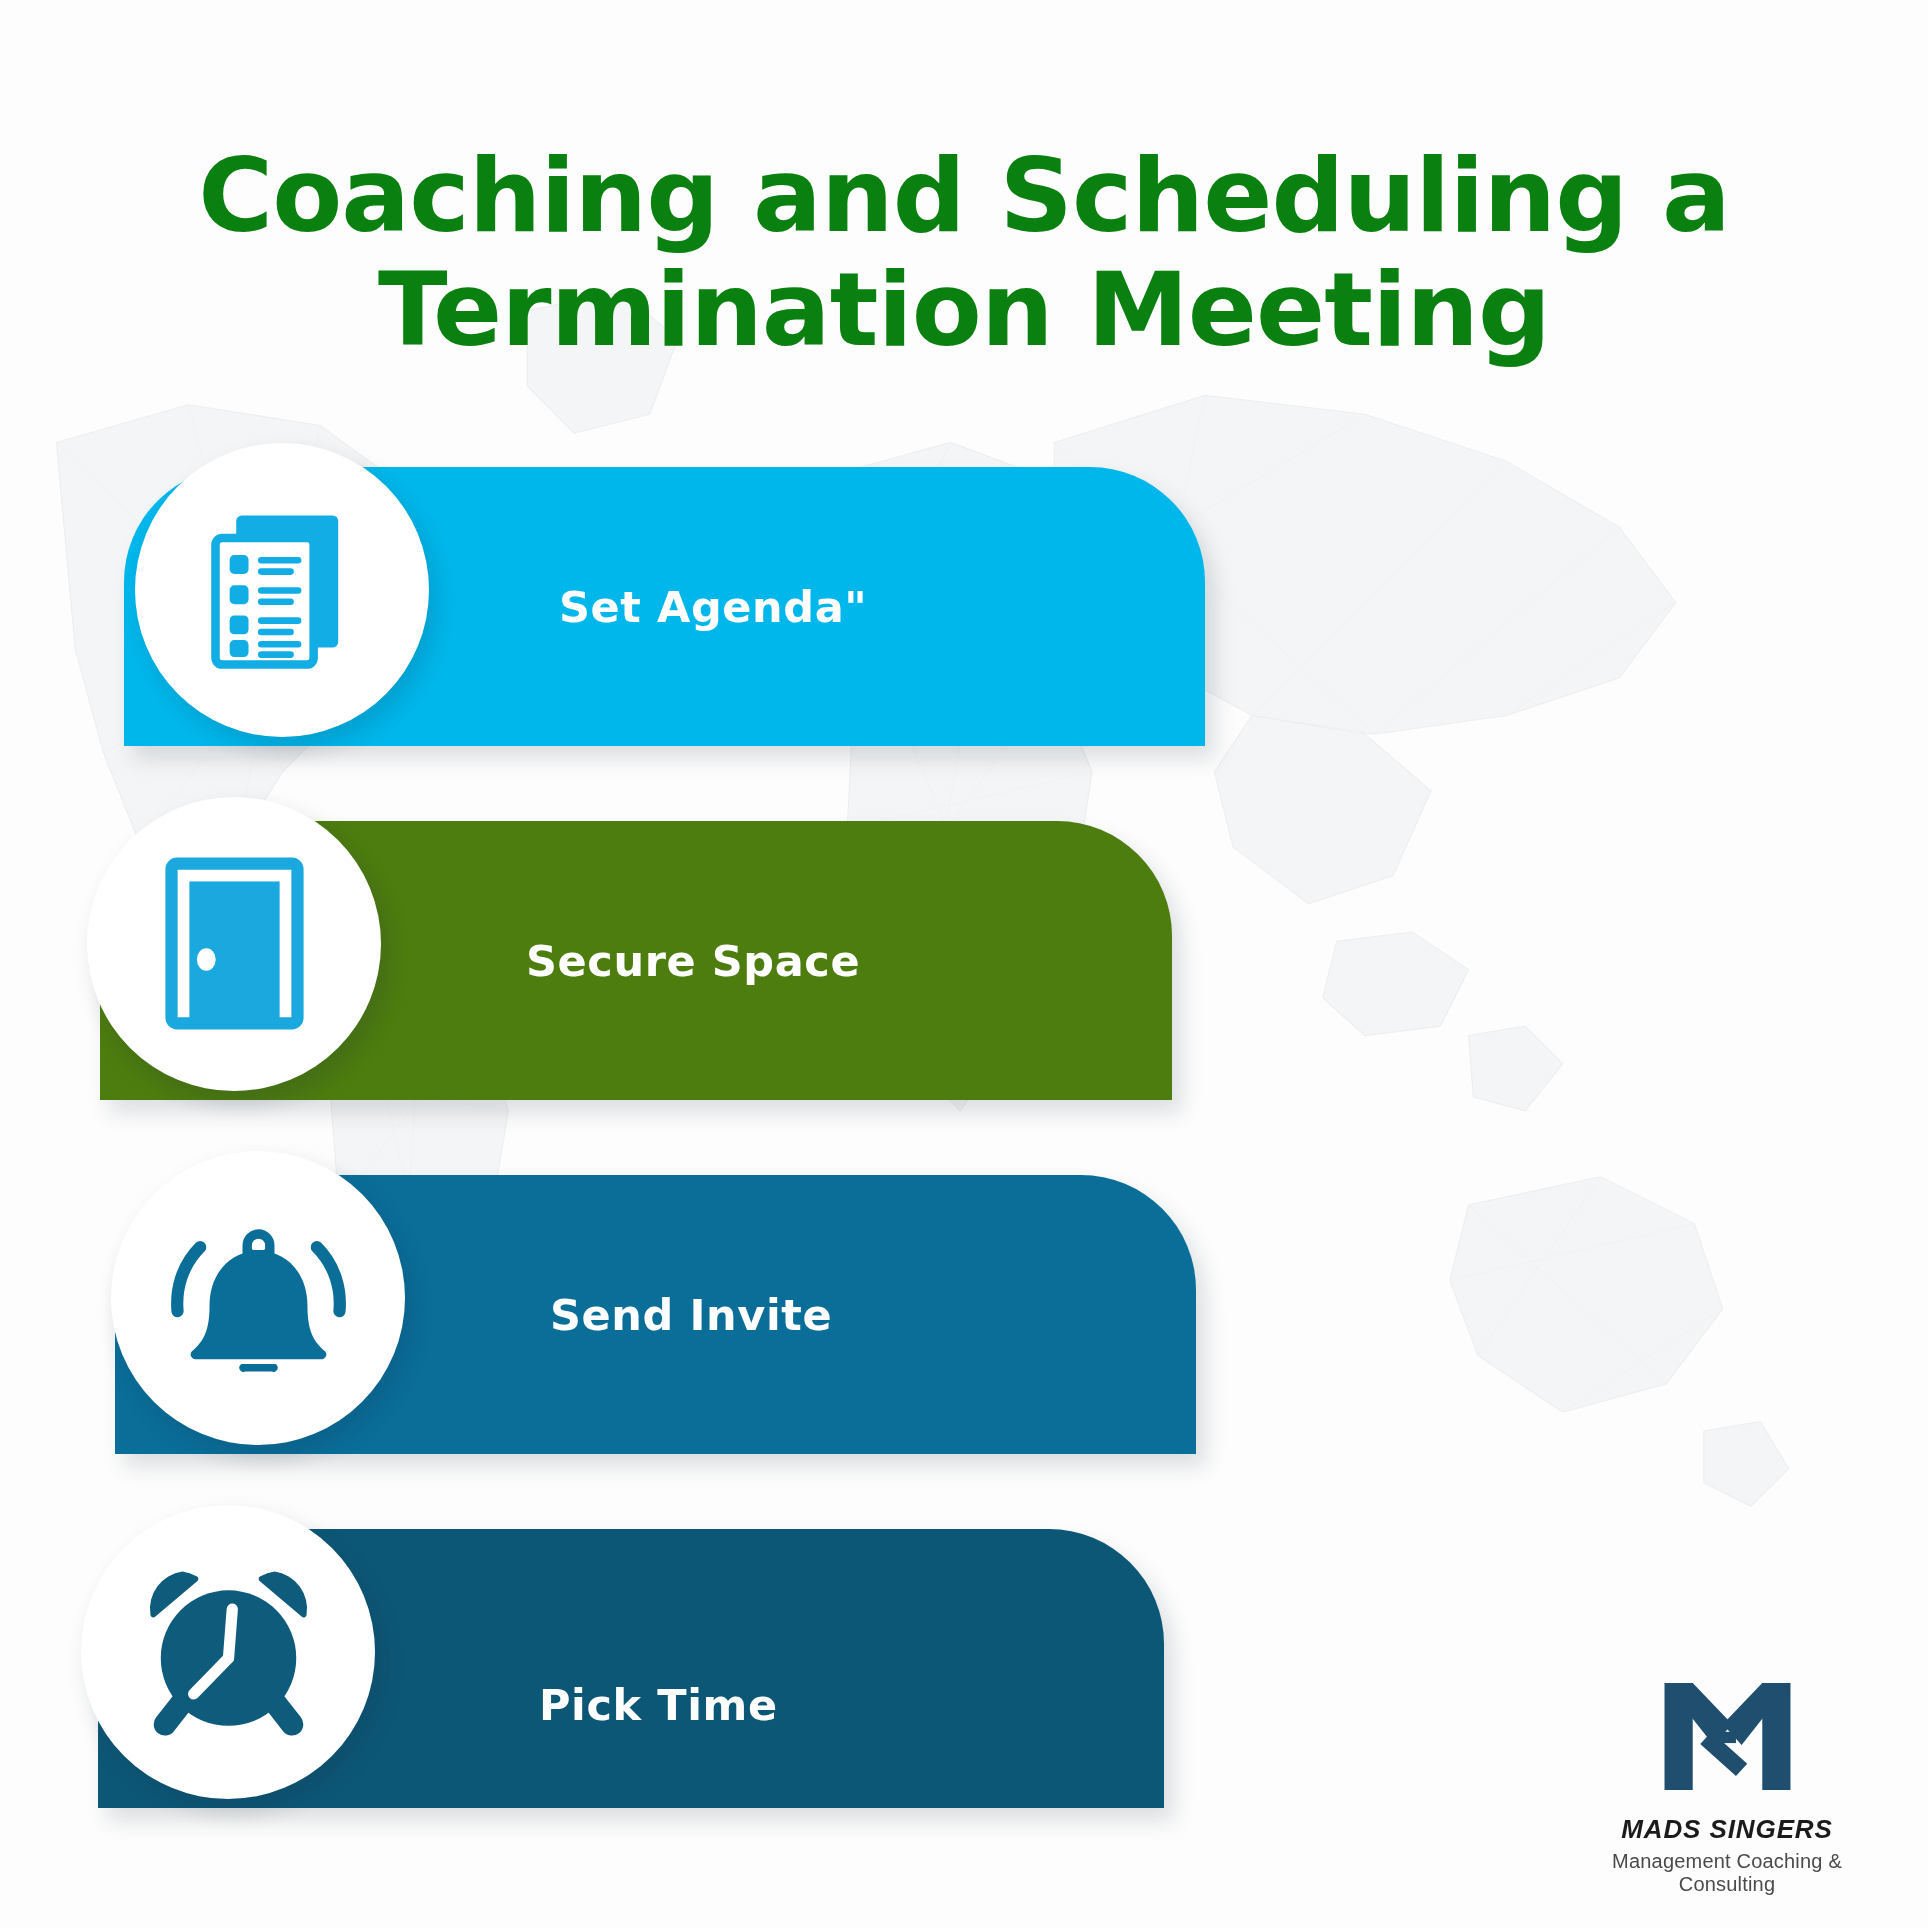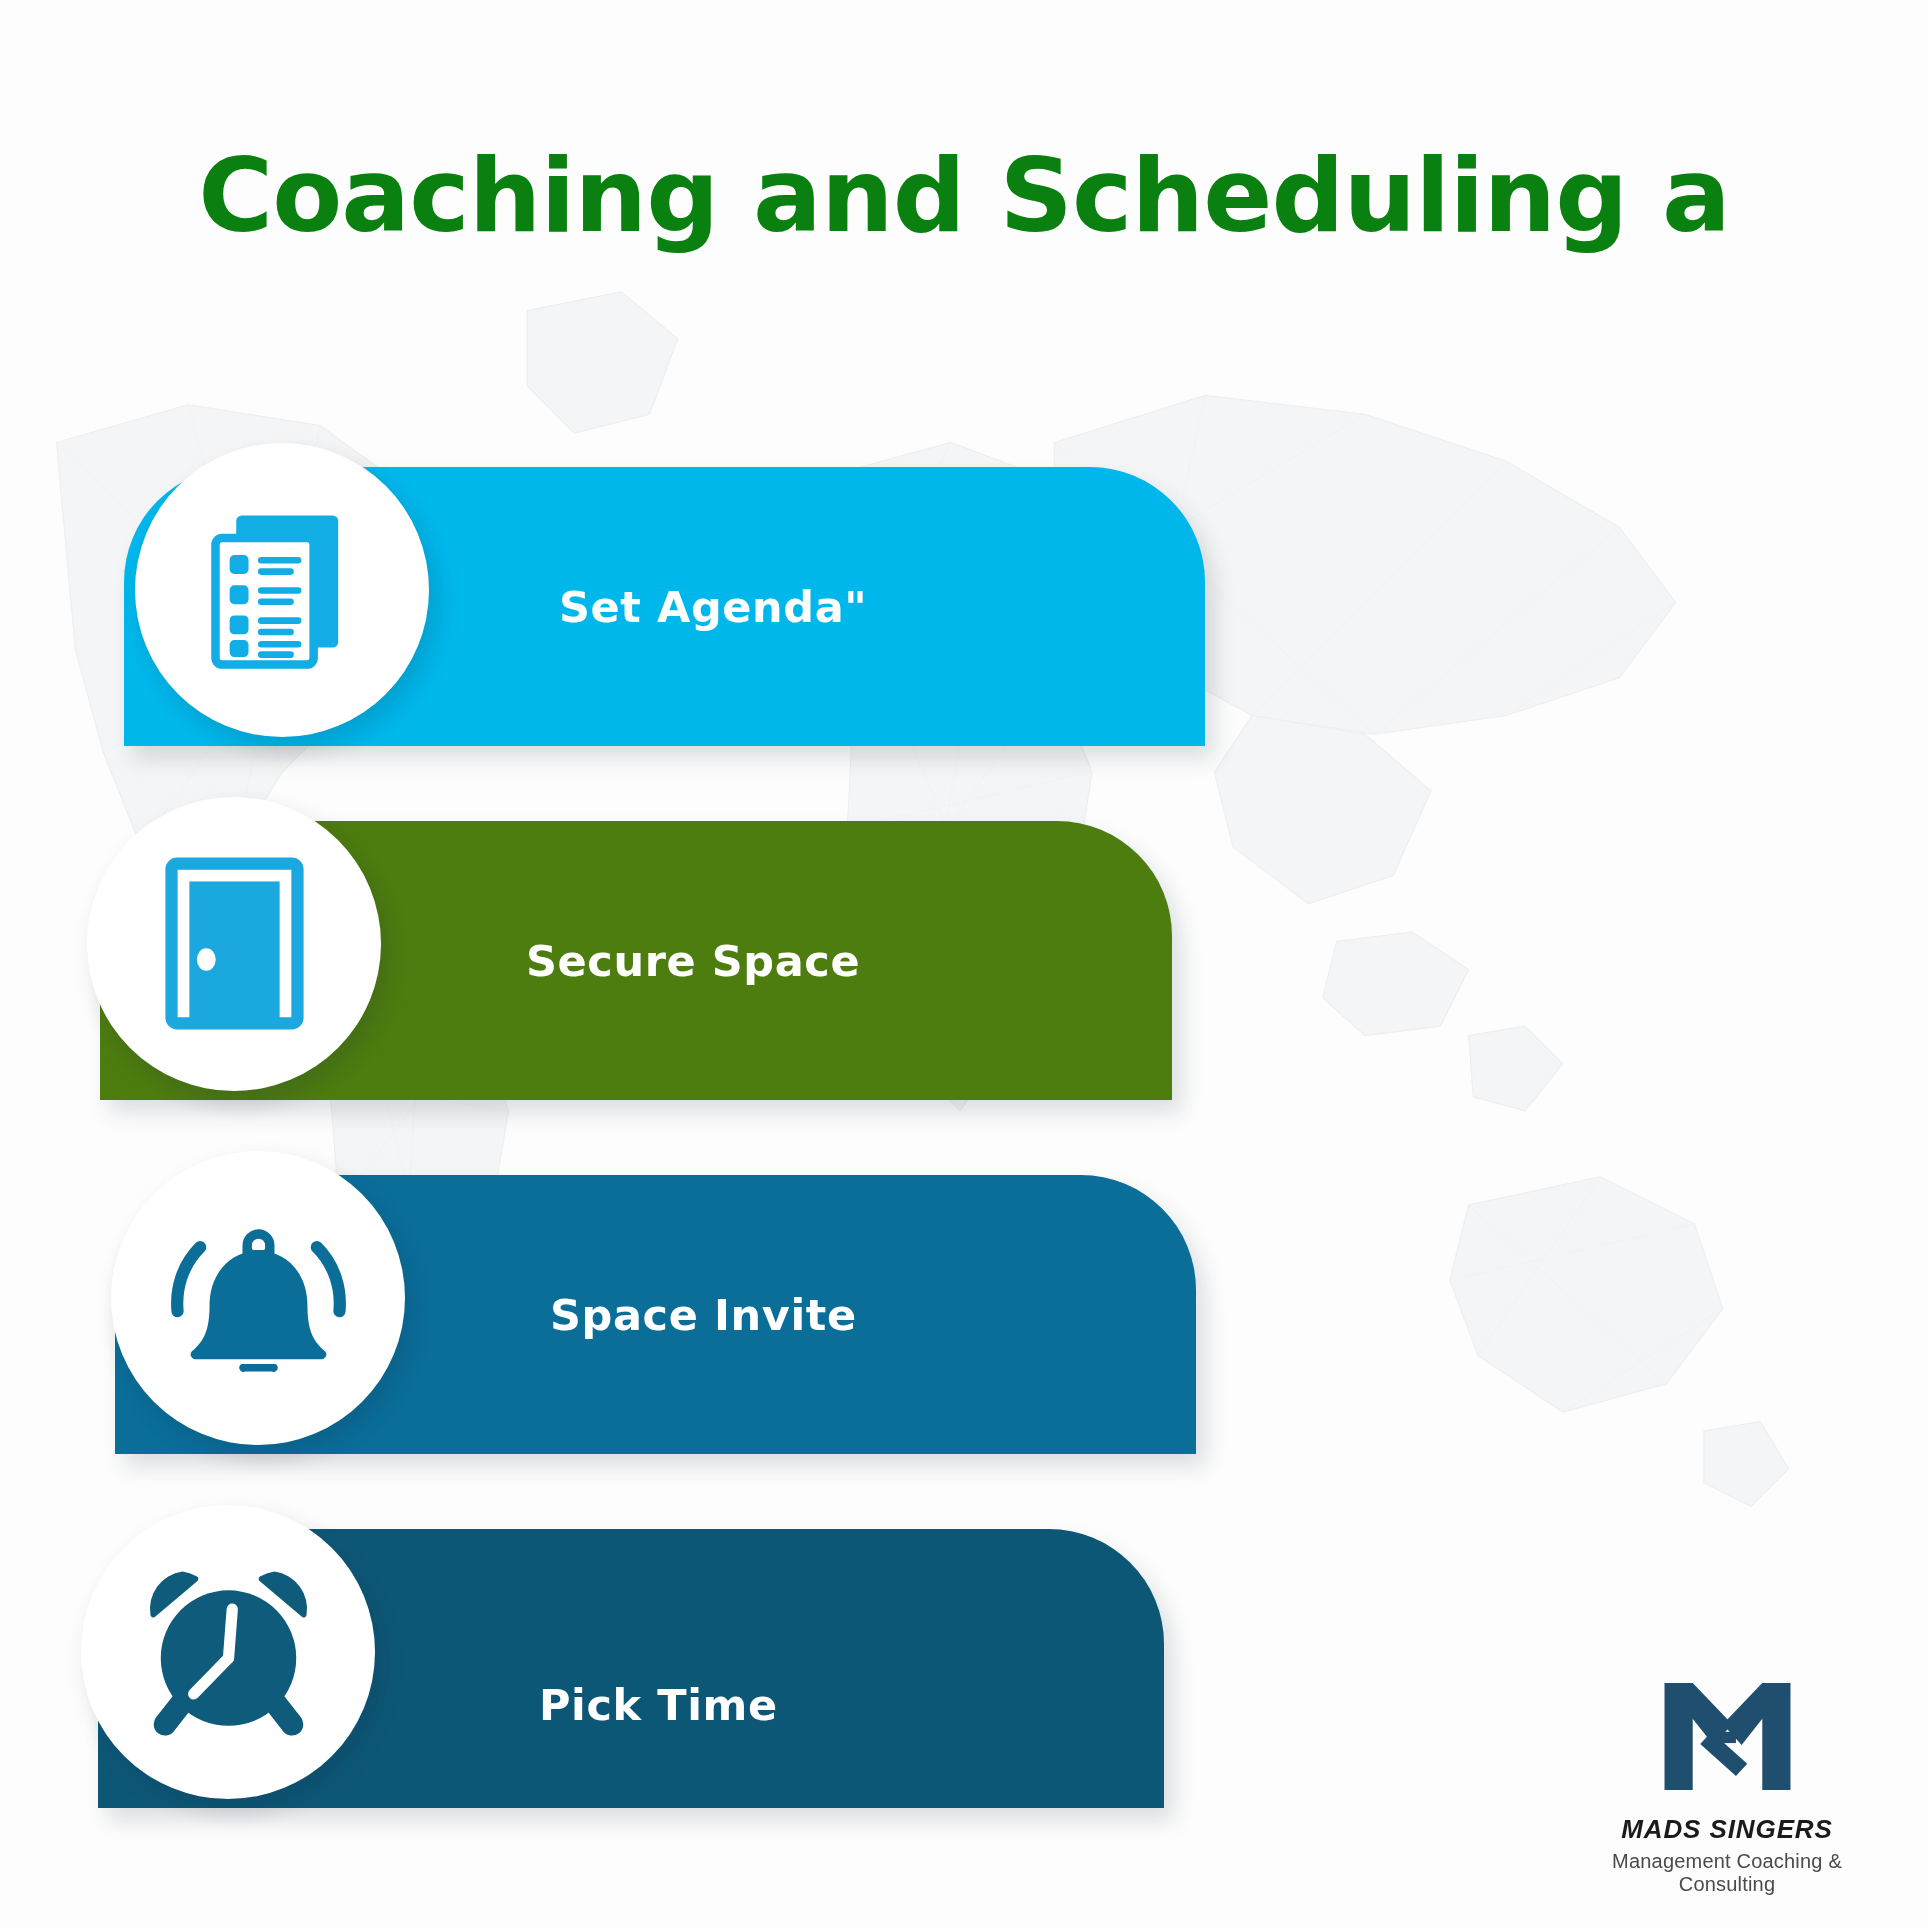--- a/index.html
+++ b/index.html
@@ -166,20 +166,21 @@
     <path d="M900 500 L1080 620 M1010 470 L930 620 M1090 500 L890 560"></path>
     <path d="M930 700 L1090 1080 M1040 680 L960 1120 M1120 720 L920 1000 M1160 820 L900 880"></path>
     <path d="M1120 470 L1460 780 M1280 420 L1220 700 M1450 440 L1150 620 M1600 490 L1330 760 M1720 560 L1460 780 M1780 640 L1600 760"></path>
     <path d="M1560 1280 L1770 1470 M1700 1250 L1570 1440 M1800 1300 L1540 1360 M1830 1390 L1660 1500"></path>
     <path d="M380 1040 L470 1420 M450 1020 L420 1500 M510 1080 L360 1280 M540 1180 L350 1150"></path>
   </g>
 </svg>
 
 <div id="title-block">
   <div class="title-line">Coaching and Scheduling a</div>
+  <div class="title-line">Termination Meeting</div>
 </div>
 
 <div id="rows">
 
   <div class="row" id="row-1">
     <div class="bar" style="background:#00B7EB;">
       <span class="bar-label">Set Agenda"</span>
     </div>
     <div class="circle">
       <svg width="153" height="168" viewBox="0 0 162 178">
@@ -220,21 +221,21 @@
 
         <rect x="27" y="27" width="96" height="151" fill="#1BA8DE"></rect>
 
         <ellipse cx="45" cy="110" rx="10" ry="12" fill="#ffffff"></ellipse>
       </svg>
     </div>
   </div>
 
   <div class="row" id="row-3">
     <div class="bar" style="background:#0A6E99;">
-      <span class="bar-label">Space Invite</span>
+      <span class="bar-label">Send Invite</span>
     </div>
     <div class="circle">
       <svg width="177" height="166" viewBox="0 0 188 176">
         <g fill="#0B6E98">
 
           <path d="M94 16 a16 16 0 0 0 -16 16 v12 h32 v-12 a16 16 0 0 0 -16 -16 z"></path>
           <circle cx="94" cy="30" r="9" fill="#ffffff"></circle>
           <path d="M94 20 a12 12 0 0 0 -12 12 v10 h24 v-10 a12 12 0 0 0 -12 -12 z" fill="none" stroke="#0B6E98" stroke-width="10"></path>
 
           <path d="M94 38 c-32 0 -52 26 -52 58 c0 26 -6 38 -18 48 c-4 3 -2 9 4 9 h132 c6 0 8 -6 4 -9 c-12 -10 -18 -22 -18 -48 c0 -32 -20 -58 -52 -58 z"></path>

